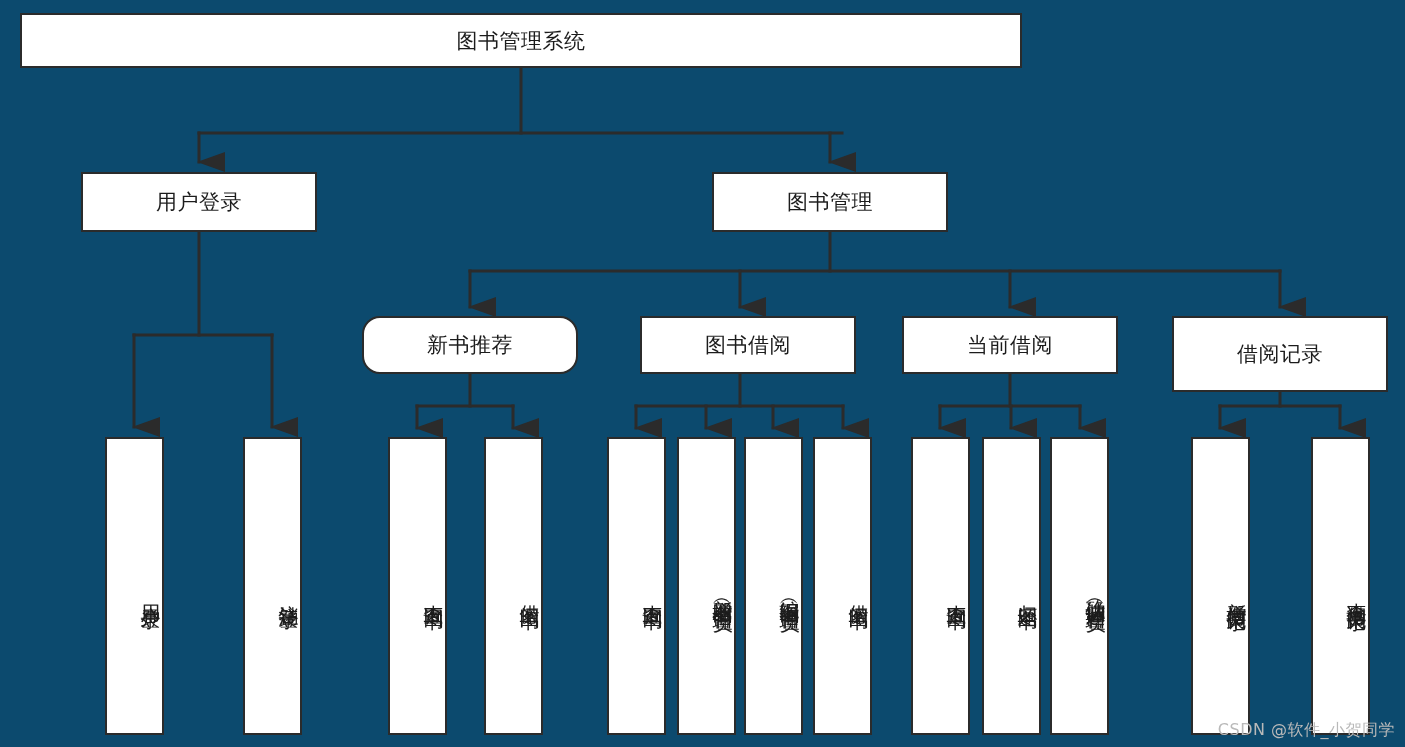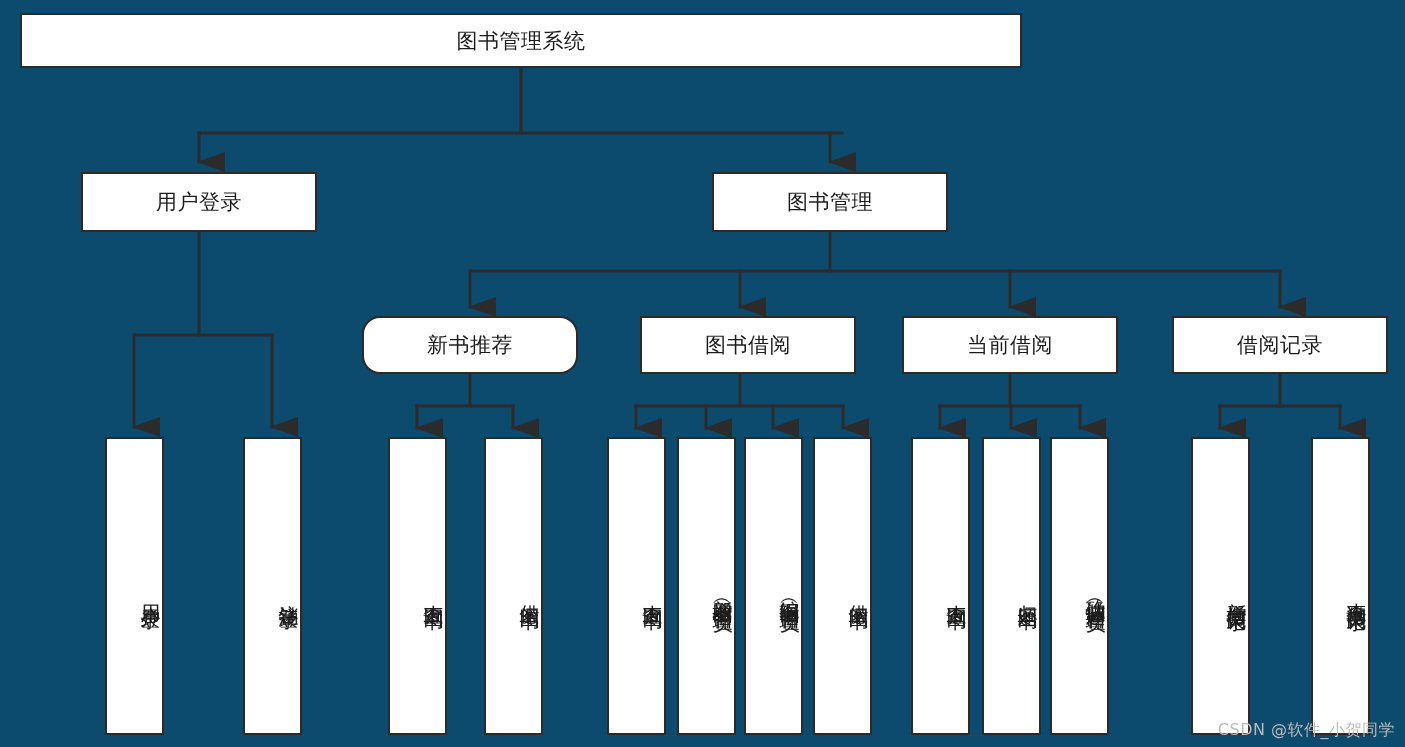--- a/index.html
+++ b/index.html
@@ -136,21 +136,21 @@
   </svg>
 
   <div class="node h" style="left: 20px; top: 13px; width: 1002px; height: 55px; border-color: rgb(43, 43, 43); background: rgb(255, 255, 255); color: rgb(28, 28, 28);">图书管理系统</div>
 
   <div class="node h" style="left: 81px; top: 172px; width: 236px; height: 60px; border-color: rgb(43, 43, 43); background: rgb(255, 255, 255); color: rgb(28, 28, 28);">用户登录</div>
   <div class="node h" style="left: 712px; top: 172px; width: 236px; height: 60px; border-color: rgb(43, 43, 43); background: rgb(255, 255, 255); color: rgb(28, 28, 28);">图书管理</div>
 
   <div class="node h" style="left: 362px; top: 316px; width: 216px; height: 58px; border-color: rgb(43, 43, 43); background: rgb(255, 255, 255); color: rgb(28, 28, 28); border-radius: 18px;">新书推荐</div>
   <div class="node h" style="left: 632px; top: 316px; width: 216px; height: 58px; border-color: rgb(43, 43, 43); background: rgb(255, 255, 255); color: rgb(28, 28, 28); margin-left: 8px;">图书借阅</div>
   <div class="node h" style="left: 902px; top: 316px; width: 216px; height: 58px; border-color: rgb(43, 43, 43); background: rgb(255, 255, 255); color: rgb(28, 28, 28);">当前借阅</div>
-  <div class="node h" style="left: 1172px; top: 316px; width: 216px; height: 58px; border-color: rgb(43, 43, 43); background: rgb(255, 255, 255); color: rgb(28, 28, 28);">借阅记录</div>
+  <div class="node h" style="left: 1172px; top: 316px; width: 216px; height: 76px; border-color: rgb(43, 43, 43); background: rgb(255, 255, 255); color: rgb(28, 28, 28);">借阅记录</div>
 
   <div class="node v" style="left: 105px; top: 437px; width: 59px; height: 298px; border-color: rgb(43, 43, 43); background: rgb(255, 255, 255); color: rgb(28, 28, 28);">
     <span class="vtext">用户登录</span>
   </div>
   <div class="node v" style="left: 243px; top: 437px; width: 59px; height: 298px; border-color: rgb(43, 43, 43); background: rgb(255, 255, 255); color: rgb(28, 28, 28);">
     <span class="vtext">注销登录</span>
   </div>
   <div class="node v" style="left: 388px; top: 437px; width: 59px; height: 298px; border-color: rgb(43, 43, 43); background: rgb(255, 255, 255); color: rgb(28, 28, 28);">
     <span class="vtext">查询图书</span>
   </div>

